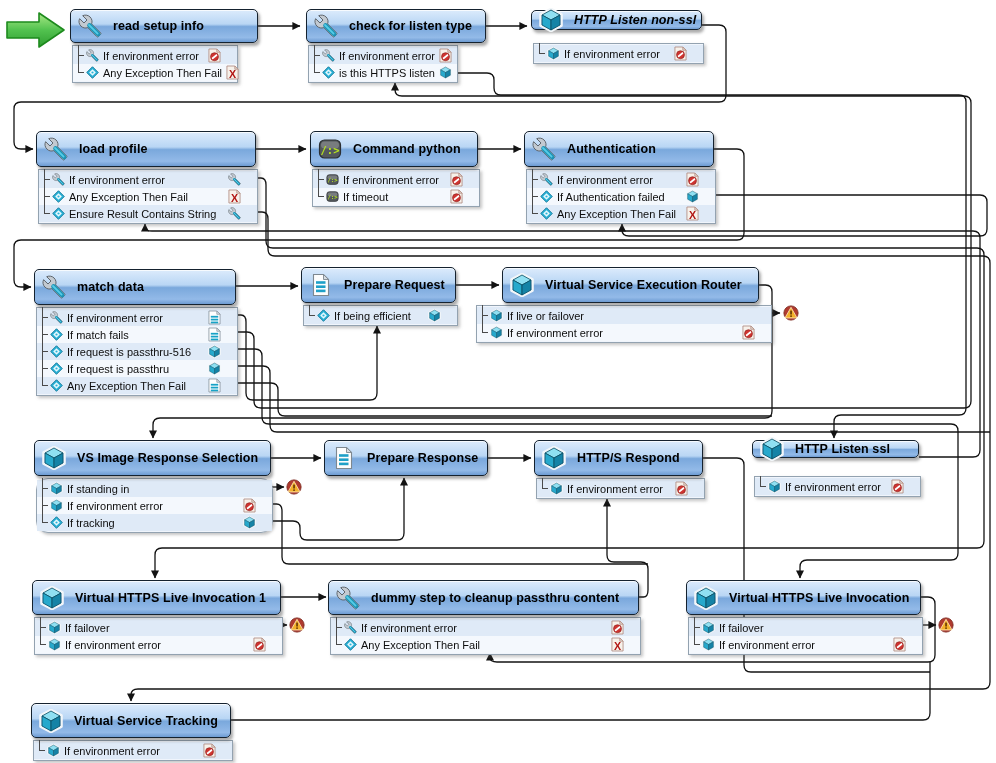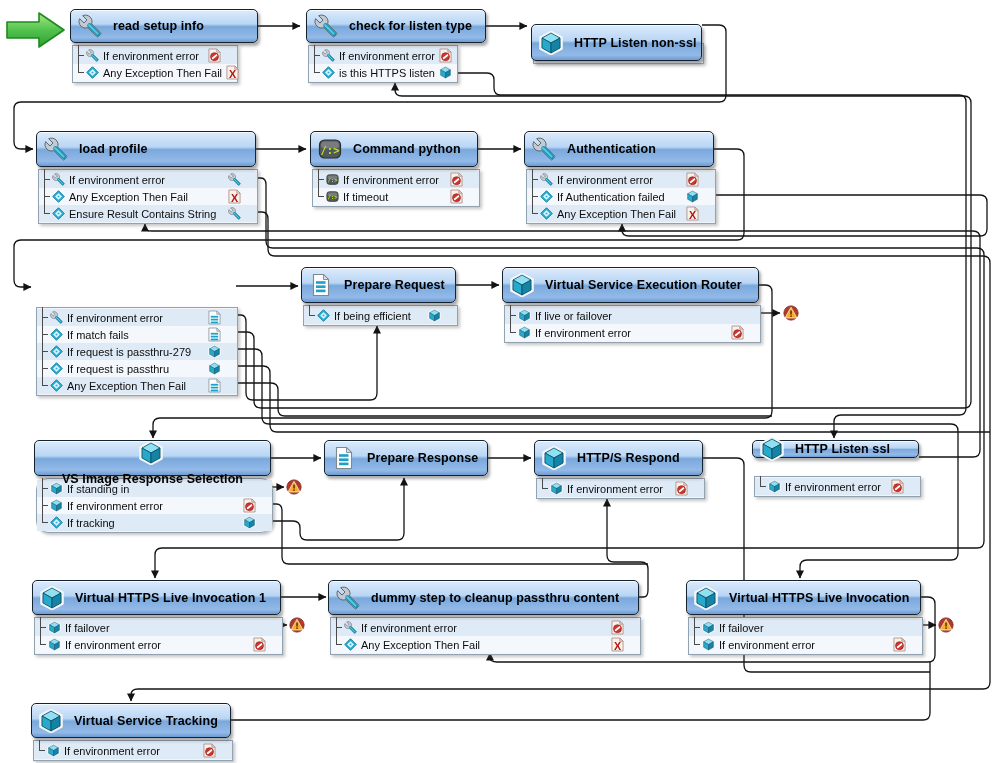--- a/index.html
+++ b/index.html
@@ -178,21 +178,21 @@
             <polygon points="12,0.8 22.6,6.4 22.6,17.6 12,23.2 1.4,17.6 1.4,6.4" fill="none" stroke="#f2f6f9" stroke-width="2.4" stroke-linejoin="round"></polygon>
             <g stroke="#0a4c61" stroke-width="0.8" stroke-linejoin="round">
               <polygon points="12,2 21,7 12,12 3,7" fill="#8fe0f2"></polygon>
               <polygon points="3,7 12,12 12,22 3,17" fill="#27a9cc"></polygon>
               <polygon points="21,7 12,12 12,22 21,17" fill="#1583a6"></polygon>
             </g>
           </svg>
         </span>
       </div>
     </div>
-    <div class="step-header" style="left:531px;top:24px;width:171px;height:37px;">
+    <div class="step-header" style="left:531px;top:10px;width:171px;height:20px;font-style:italic;">
       <span class="ric">
         <svg width="24" height="24" viewBox="0 0 24 24">
           <polygon points="12,0.8 22.6,6.4 22.6,17.6 12,23.2 1.4,17.6 1.4,6.4" fill="none" stroke="#f2f6f9" stroke-width="2.4" stroke-linejoin="round"></polygon>
           <g stroke="#0a4c61" stroke-width="0.8" stroke-linejoin="round">
             <polygon points="12,2 21,7 12,12 3,7" fill="#8fe0f2"></polygon>
             <polygon points="3,7 12,12 12,22 3,17" fill="#27a9cc"></polygon>
             <polygon points="21,7 12,12 12,22 21,17" fill="#1583a6"></polygon>
           </g>
         </svg>
       </span>
@@ -405,20 +405,30 @@
         <span class="lbl">Any Exception Then Fail</span>
         <span class="badge">
           <svg width="13" height="15" viewBox="0 0 14 16">
             <path d="M1 1h8.5l3.5 3.5V15H1z" fill="#f7f1ea" stroke="#b08a80" stroke-width="0.9"></path>
             <path d="M9.5 1l3.5 3.5H9.5z" fill="#e6dbd1" stroke="#b08a80" stroke-width="0.8"></path>
             <text x="7" y="13.6" text-anchor="middle" font-family="Liberation Sans, sans-serif" font-size="11.5" font-weight="bold" fill="#b21512">X</text>
           </svg>
         </span>
       </div>
     </div>
+    <div class="step-header" style="left:34px;top:269px;width:202px;height:36px;">
+      <span class="ric">
+        <svg width="24" height="24" viewBox="0 0 24 24">
+          <path d="M22.7 19l-9.1-9.1c.9-2.3.4-5-1.5-6.9-2-2-5-2.4-7.4-1.3L9 6 6 9 1.6 4.7C.4 7.1.9 10.1 2.9 12.1c1.9 1.9 4.6 2.4 6.9 1.5l9.1 9.1c.4.4 1 .4 1.4 0l2.3-2.3c.5-.4.5-1.1.1-1.4z" fill="#c3cad1" stroke="#5f666d" stroke-width="1"></path>
+          <path d="M11.5 11.5L20.2 20.2" stroke="#1d93b5" stroke-width="4.6" stroke-linecap="round"></path>
+          <path d="M11 11L19.6 19.6" stroke="#55cde8" stroke-width="1.8" stroke-linecap="round"></path>
+        </svg>
+      </span>
+      <span class="step-title">match data</span>
+    </div>
     <div class="step-panel" style="left:36px;top:307px;width:202px;">
       <div class="row">
         <span class="elbow"></span>
         <span class="ric">
           <svg width="13" height="13" viewBox="0 0 24 24">
             <path d="M22.7 19l-9.1-9.1c.9-2.3.4-5-1.5-6.9-2-2-5-2.4-7.4-1.3L9 6 6 9 1.6 4.7C.4 7.1.9 10.1 2.9 12.1c1.9 1.9 4.6 2.4 6.9 1.5l9.1 9.1c.4.4 1 .4 1.4 0l2.3-2.3c.5-.4.5-1.1.1-1.4z" fill="#c3cad1" stroke="#5f666d" stroke-width="1"></path>
             <path d="M11.5 11.5L20.2 20.2" stroke="#1d93b5" stroke-width="4.6" stroke-linecap="round"></path>
             <path d="M11 11L19.6 19.6" stroke="#55cde8" stroke-width="1.8" stroke-linecap="round"></path>
           </svg>
         </span>
@@ -455,21 +465,21 @@
       </div>
       <div class="row">
         <span class="elbow"></span>
         <span class="ric">
           <svg width="13" height="13" viewBox="0 0 14 14">
             <polygon points="7,0.8 13.2,7 7,13.2 0.8,7" fill="#2cb3d8" stroke="#0c7697" stroke-width="1"></polygon>
             <polygon points="7,3.4 10.6,7 7,10.6 3.4,7" fill="#eafafe"></polygon>
             <circle cx="7" cy="7" r="1.2" fill="#2cb3d8"></circle>
           </svg>
         </span>
-        <span class="lbl">If request is passthru-279</span>
+        <span class="lbl">If request is passthru-516</span>
         <span class="badge">
           <svg width="13" height="13" viewBox="0 0 24 24">
             <polygon points="12,0.8 22.6,6.4 22.6,17.6 12,23.2 1.4,17.6 1.4,6.4" fill="none" stroke="#f2f6f9" stroke-width="2.4" stroke-linejoin="round"></polygon>
             <g stroke="#0a4c61" stroke-width="0.8" stroke-linejoin="round">
               <polygon points="12,2 21,7 12,12 3,7" fill="#8fe0f2"></polygon>
               <polygon points="3,7 12,12 12,22 3,17" fill="#27a9cc"></polygon>
               <polygon points="21,7 12,12 12,22 21,17" fill="#1583a6"></polygon>
             </g>
           </svg>
         </span>
@@ -557,21 +567,21 @@
           <polygon points="12,0.8 22.6,6.4 22.6,17.6 12,23.2 1.4,17.6 1.4,6.4" fill="none" stroke="#f2f6f9" stroke-width="2.4" stroke-linejoin="round"></polygon>
           <g stroke="#0a4c61" stroke-width="0.8" stroke-linejoin="round">
             <polygon points="12,2 21,7 12,12 3,7" fill="#8fe0f2"></polygon>
             <polygon points="3,7 12,12 12,22 3,17" fill="#27a9cc"></polygon>
             <polygon points="21,7 12,12 12,22 21,17" fill="#1583a6"></polygon>
           </g>
         </svg>
       </span>
       <span class="step-title">Virtual Service Execution Router</span>
     </div>
-    <div class="step-panel" style="left:504px;top:305px;width:257px;">
+    <div class="step-panel" style="left:476px;top:305px;width:296px;">
       <div class="row">
         <span class="elbow"></span>
         <span class="ric">
           <svg width="13" height="13" viewBox="0 0 24 24">
             <polygon points="12,0.8 22.6,6.4 22.6,17.6 12,23.2 1.4,17.6 1.4,6.4" fill="none" stroke="#f2f6f9" stroke-width="2.4" stroke-linejoin="round"></polygon>
             <g stroke="#0a4c61" stroke-width="0.8" stroke-linejoin="round">
               <polygon points="12,2 21,7 12,12 3,7" fill="#8fe0f2"></polygon>
               <polygon points="3,7 12,12 12,22 3,17" fill="#27a9cc"></polygon>
               <polygon points="21,7 12,12 12,22 21,17" fill="#1583a6"></polygon>
             </g>
@@ -604,21 +614,21 @@
       </div>
     </div>
     <span class="warn" style="left:783px;top:305px;">
       <svg width="16" height="16" viewBox="0 0 18 18">
         <circle cx="9" cy="9" r="8" fill="#b03a2e" stroke="#7e2b22"></circle>
         <polygon points="9,2.6 15.8,14.6 2.2,14.6" fill="#f4b02a" stroke="#fde8c0" stroke-width="0.9" stroke-linejoin="round"></polygon>
         <rect x="8.2" y="6.3" width="1.7" height="4.4" fill="#5a2d00"></rect>
         <rect x="8.2" y="11.7" width="1.7" height="1.7" fill="#5a2d00"></rect>
       </svg>
     </span>
-    <div class="step-header" style="left:34px;top:440px;width:237px;height:36px;flex-direction:column;">
+    <div class="step-header" style="left:34px;top:440px;width:237px;height:36px;">
       <span class="ric">
         <svg width="24" height="24" viewBox="0 0 24 24">
           <polygon points="12,0.8 22.6,6.4 22.6,17.6 12,23.2 1.4,17.6 1.4,6.4" fill="none" stroke="#f2f6f9" stroke-width="2.4" stroke-linejoin="round"></polygon>
           <g stroke="#0a4c61" stroke-width="0.8" stroke-linejoin="round">
             <polygon points="12,2 21,7 12,12 3,7" fill="#8fe0f2"></polygon>
             <polygon points="3,7 12,12 12,22 3,17" fill="#27a9cc"></polygon>
             <polygon points="21,7 12,12 12,22 21,17" fill="#1583a6"></polygon>
           </g>
         </svg>
       </span>

